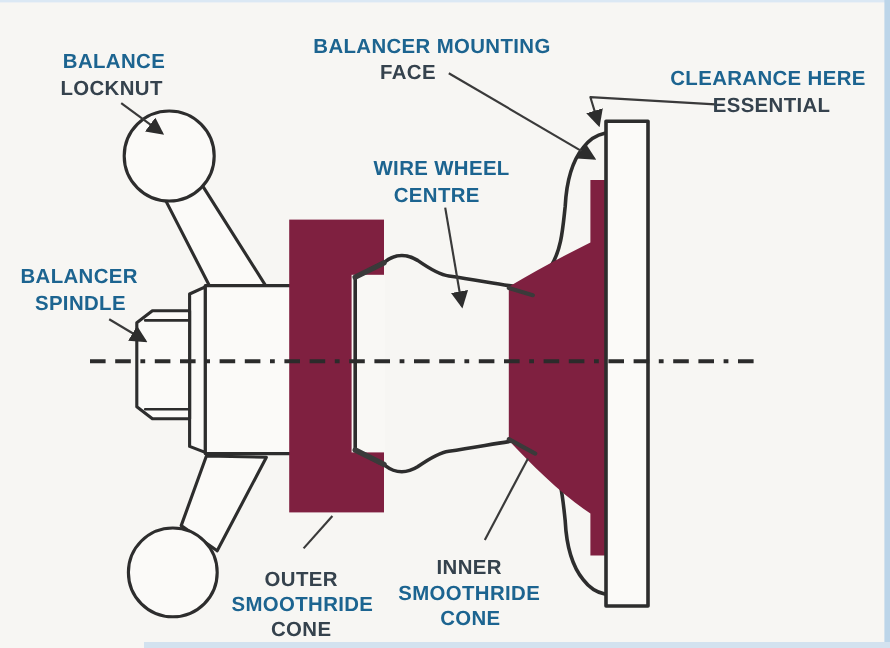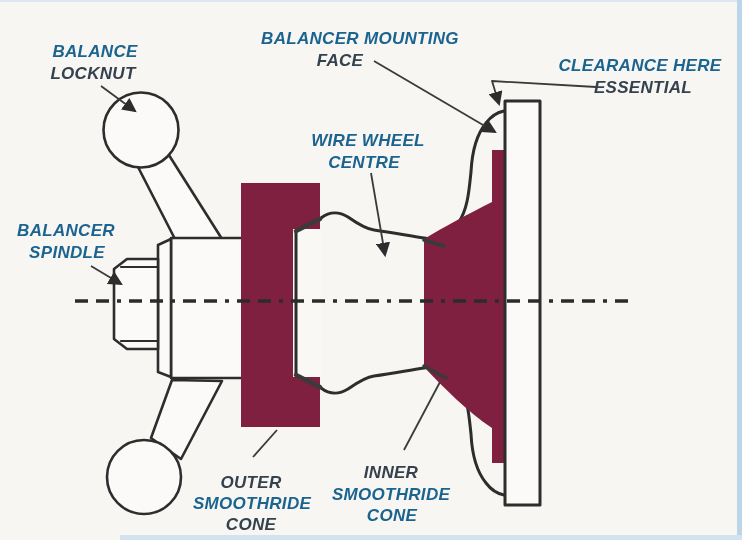--- a/index.html
+++ b/index.html
@@ -2,21 +2,20 @@
 <html><head>
 <meta charset="utf-8">
 <style>
   html,body{margin:0;padding:0;background:#e9e9e9;}
   .canvas{
     position:relative;
     width:742px;height:540px;
     background:#f7f6f3;
     overflow:hidden;
     font-family:"Liberation Sans", sans-serif;
-    font-style:italic;
   }
   .edge{position:absolute;pointer-events:none;}
   .edge-top{top:0;left:0;right:0;height:2px;background:#dbe8f4;}
   .edge-right{top:0;right:0;bottom:0;width:5px;background:#bcd5e9;}
   .edge-bottom{left:120px;right:0;bottom:0;height:5px;background:#d3e2ef;}
   svg{position:absolute;top:0;left:0;}
   .outline{fill:none;stroke:#2d2d2d;stroke-width:2.6;stroke-linejoin:round;stroke-linecap:round;}
   .outline-thick{fill:none;stroke:#2d2d2d;stroke-width:3;stroke-linejoin:round;stroke-linecap:round;}
   .whitefill{fill:#fbfaf8;stroke:#2d2d2d;stroke-width:2.6;stroke-linejoin:round;}
   .erase{fill:#f9f8f5;stroke:none;}

